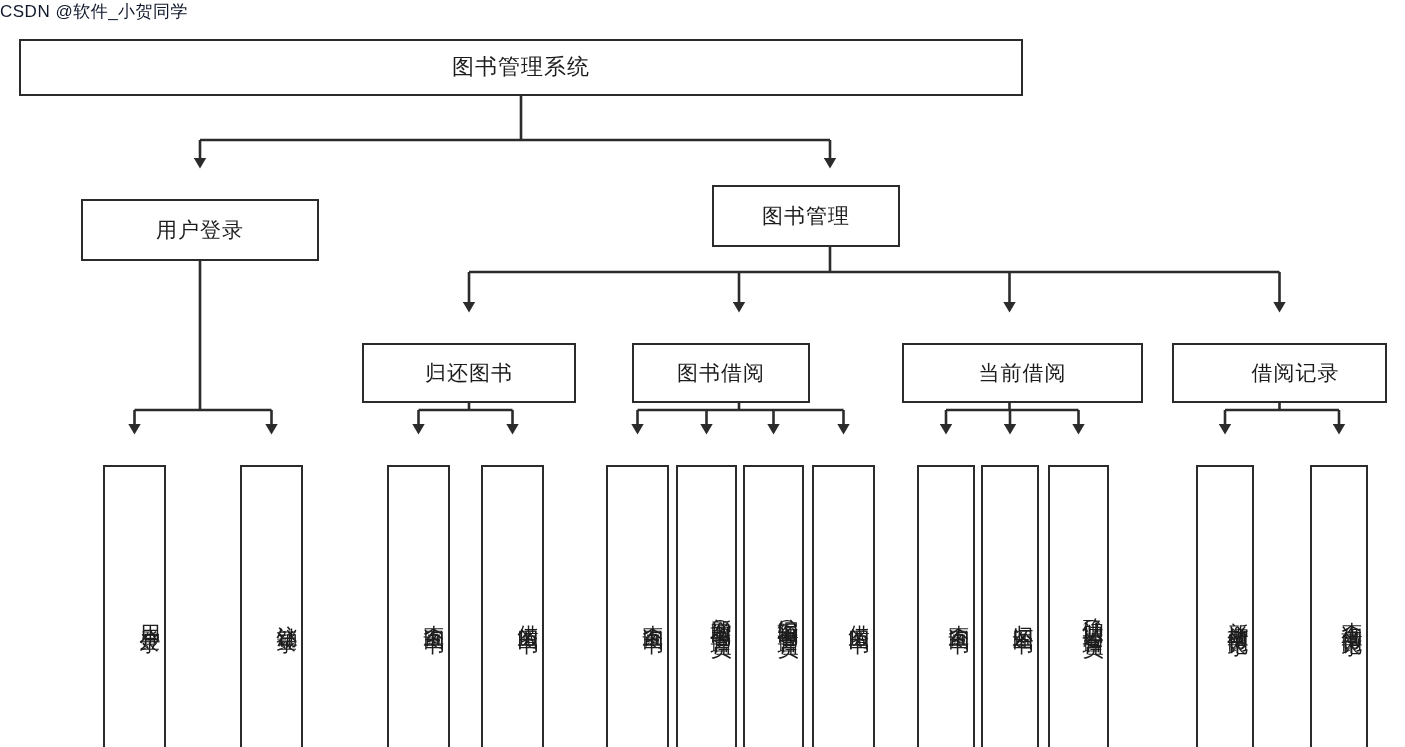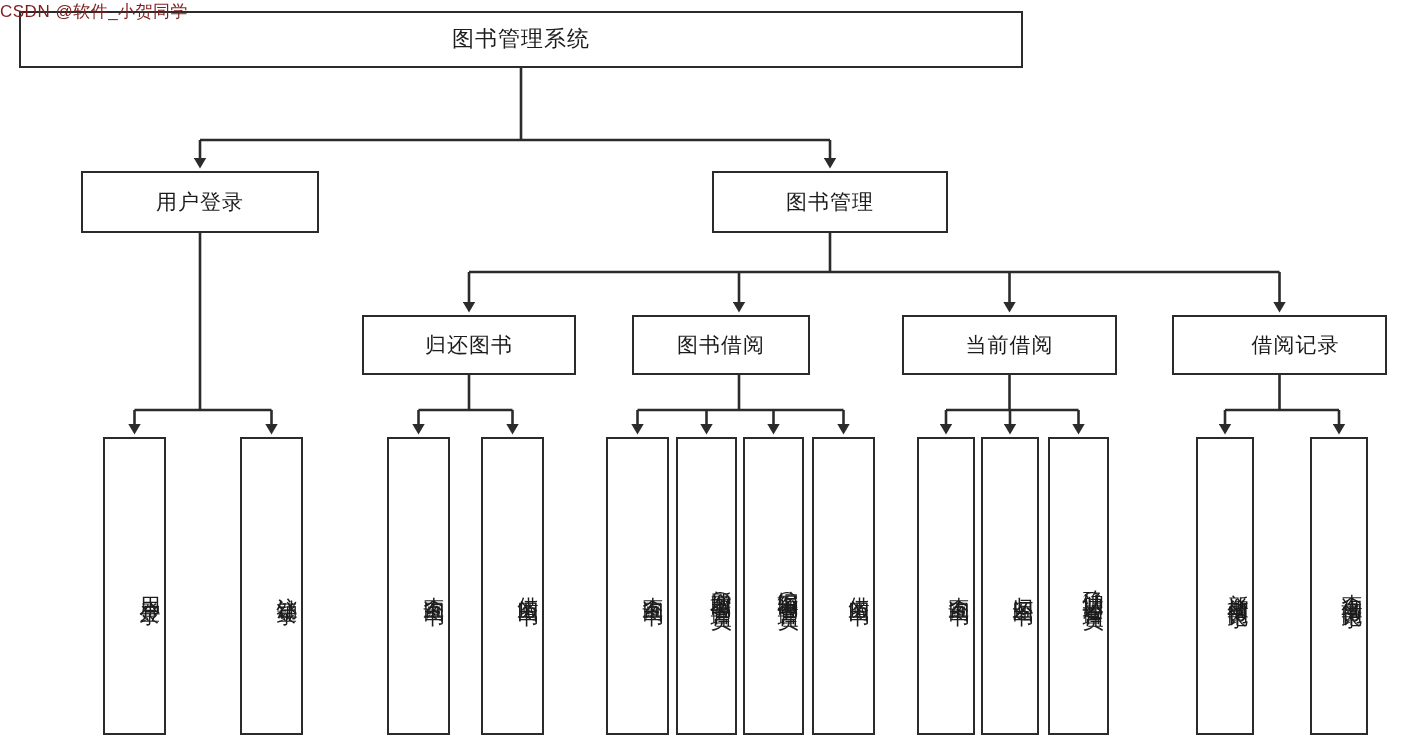--- a/index.html
+++ b/index.html
@@ -25,20 +25,21 @@
   }
   .node {
     position: absolute;
     box-sizing: border-box;
     background: #ffffff;
     border: 2px solid #2b2b2b;
     display: flex;
     align-items: center;
     justify-content: center;
     color: #1c1c1c;
+    margin-top: 28px;
   }
   .node.horiz {
     font-size: 21px;
     letter-spacing: 1px;
     line-height: 1.1;
   }
   .node.vert {
     writing-mode: vertical-rl;
     text-orientation: upright;
     font-size: 21px;
@@ -53,21 +54,21 @@
     writing-mode: vertical-rl;
     text-orientation: upright;
     display: block;
     max-height: 100%;
   }
   .node.root {
     font-size: 22px;
   }
   .watermark {
     position: absolute;
-    color: #7f1d1d;
+    color: #0f172a;
     font-size: 17px;
     letter-spacing: 0.5px;
     white-space: nowrap;
   }
 </style>
 </head>
 <body>
 
 <div id="canvas">
 
@@ -114,30 +115,30 @@
       </g>
   </svg>
 
   <div id="node-layer">
       <div class="node horiz root" style="left: 19px; top: 11px; width: 1004px; height: 57px;">
         <span>图书管理系统</span>
       </div>
       <div class="node horiz" style="left: 81px; top: 171px; width: 238px; height: 62px;">
         <span>用户登录</span>
       </div>
-      <div class="node horiz" style="left: 712px; top: 171px; width: 236px; height: 62px;">
+      <div class="node horiz" style="left: 712px; top: 157px; width: 188px; height: 62px;">
         <span>图书管理</span>
       </div>
       <div class="node horiz" style="left: 362px; top: 315px; width: 214px; height: 60px;">
         <span>归还图书</span>
       </div>
       <div class="node horiz" style="left: 632px; top: 315px; width: 178px; height: 60px;">
         <span>图书借阅</span>
       </div>
-      <div class="node horiz" style="left: 902px; top: 315px; width: 215px; height: 60px;">
+      <div class="node horiz" style="left: 902px; top: 315px; width: 241px; height: 60px;">
         <span>当前借阅</span>
       </div>
       <div class="node horiz" style="left: 1172px; top: 315px; width: 215px; height: 60px; padding-left: 32px;">
         <span>借阅记录</span>
       </div>
       <div class="node vert" style="left: 103px; top: 437px; width: 63px; height: 298px;">
         <span class="vtext">用户登录</span>
       </div>
       <div class="node vert" style="left: 240px; top: 437px; width: 63px; height: 298px;">
         <span class="vtext">注销登录</span>

